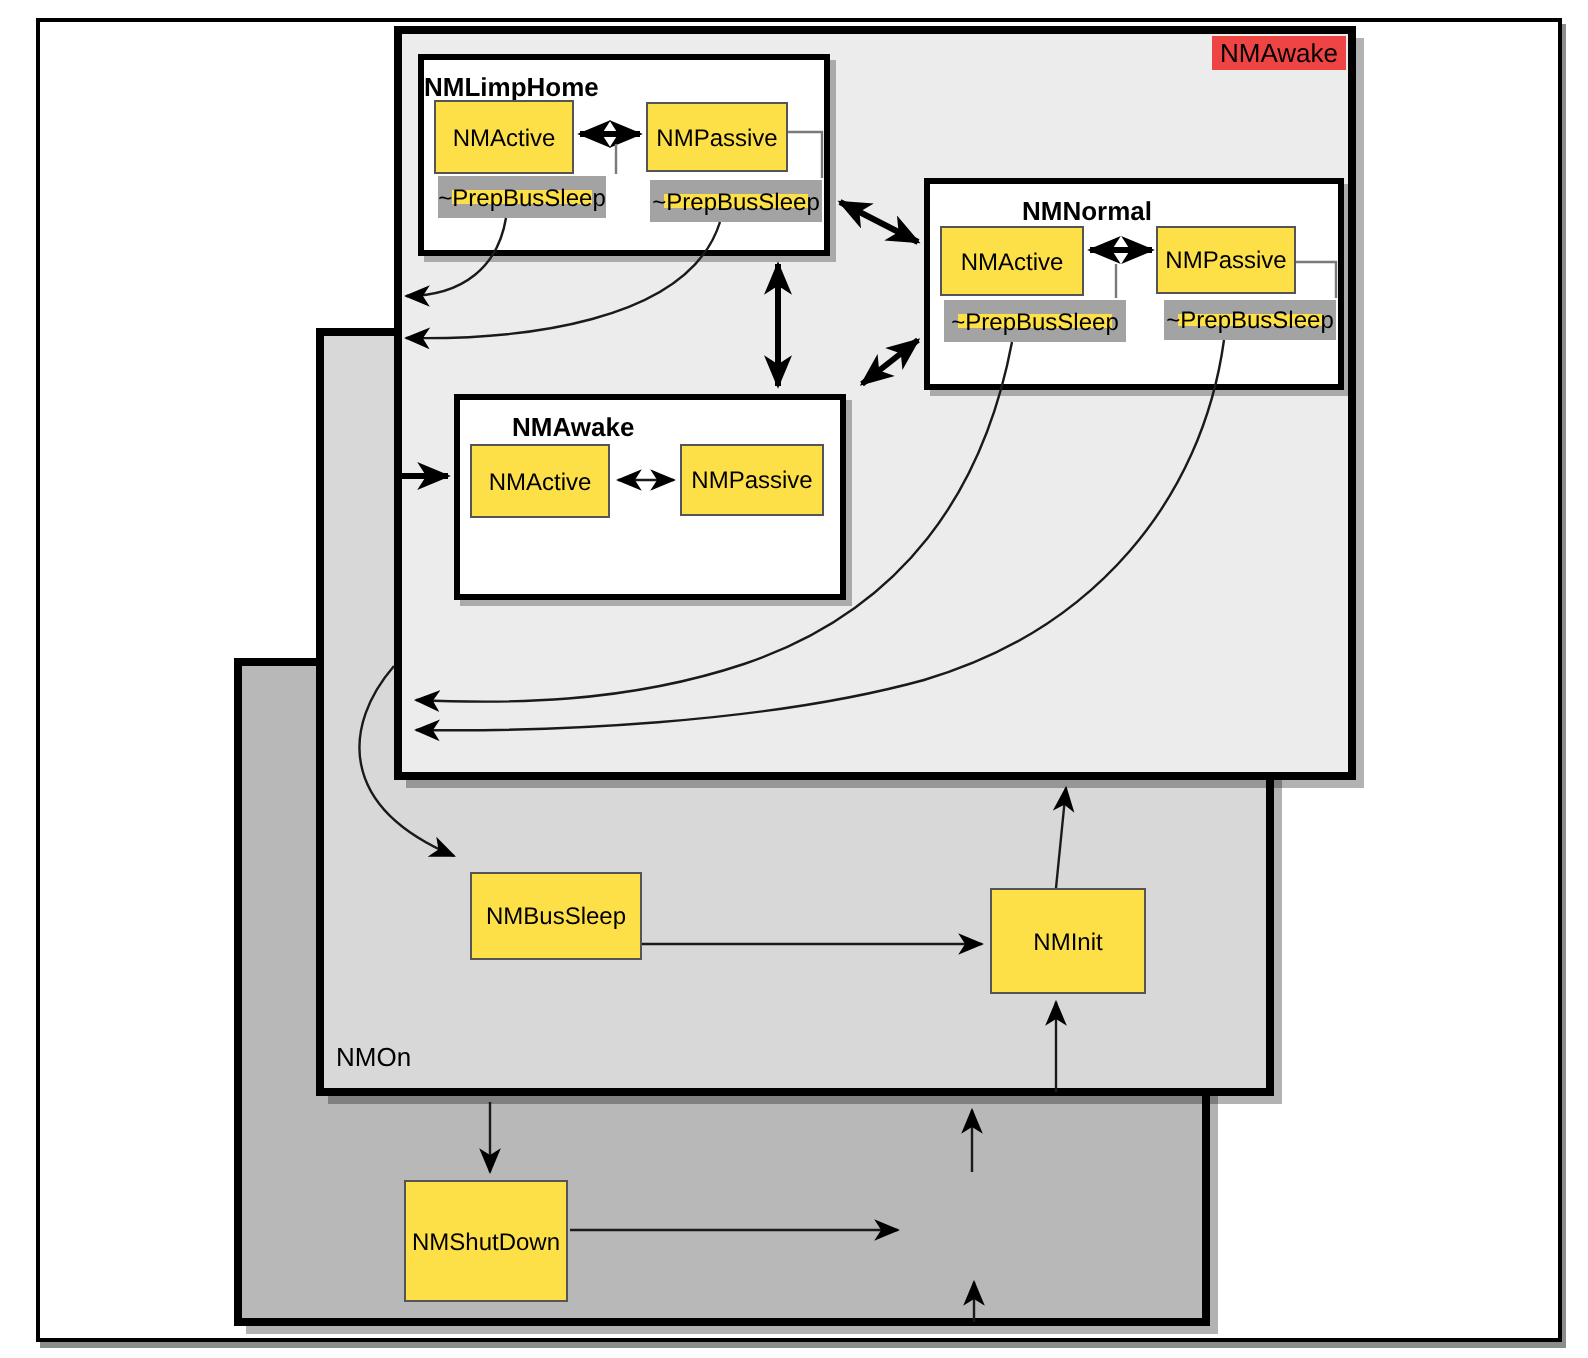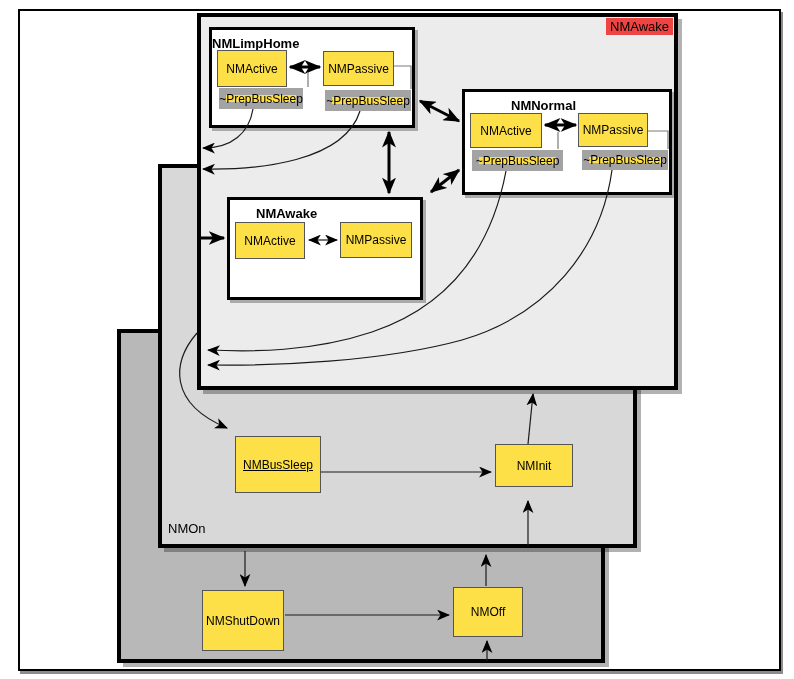--- a/index.html
+++ b/index.html
@@ -62,24 +62,23 @@
   <div class="abs state" style="left:578px;top:113px;width:70px;height:34px;">NMPassive</div>
   <div class="abs state prep" style="left:472px;top:150px;width:91px;height:21px;">~PrepBusSleep</div>
   <div class="abs state prep" style="left:582px;top:150px;width:86px;height:20px;">~PrepBusSleep</div>
 
   <div class="abs composite" style="left:227px;top:197px;width:196px;height:103px;">
     <div class="composite-title" style="padding-left:26px;">NMAwake</div>
   </div>
   <div class="abs state" style="left:235px;top:222px;width:70px;height:37px;">NMActive</div>
   <div class="abs state" style="left:340px;top:222px;width:72px;height:36px;">NMPassive</div>
 
-  <div class="abs state" style="left:235px;top:436px;width:86px;height:57px;text-decoration:underline;">NMBusSleep</div>
-  <div class="abs state" style="left:495px;top:444px;width:78px;height:43px;">NMInit</div>
+  <div class="abs state" style="left:235px;top:436px;width:86px;height:44px;">NMBusSleep</div>
+  <div class="abs state" style="left:495px;top:444px;width:78px;height:53px;">NMInit</div>
   <div class="abs state" style="left:202px;top:590px;width:82px;height:61px;">NMShutDown</div>
-  <div class="abs state" style="left:453px;top:587px;width:70px;height:50px;">NMOff</div>
 
   <svg class="overlay" width="794" height="679" viewBox="0 0 794 679">
     <defs>
       <marker id="ah-big" viewBox="0 0 12 10" refX="11" refY="5" markerWidth="17" markerHeight="14" orient="auto-start-reverse" markerUnits="userSpaceOnUse">
         <path d="M0,0 L12,5 L0,10 L3.2,5 Z" fill="#000"></path>
       </marker>
       <marker id="ah-small" viewBox="0 0 12 10" refX="11" refY="5" markerWidth="13" markerHeight="11" orient="auto-start-reverse" markerUnits="userSpaceOnUse">
         <path d="M0,0 L12,5 L0,10 L3.2,5 Z" fill="#000"></path>
       </marker>
     </defs>

